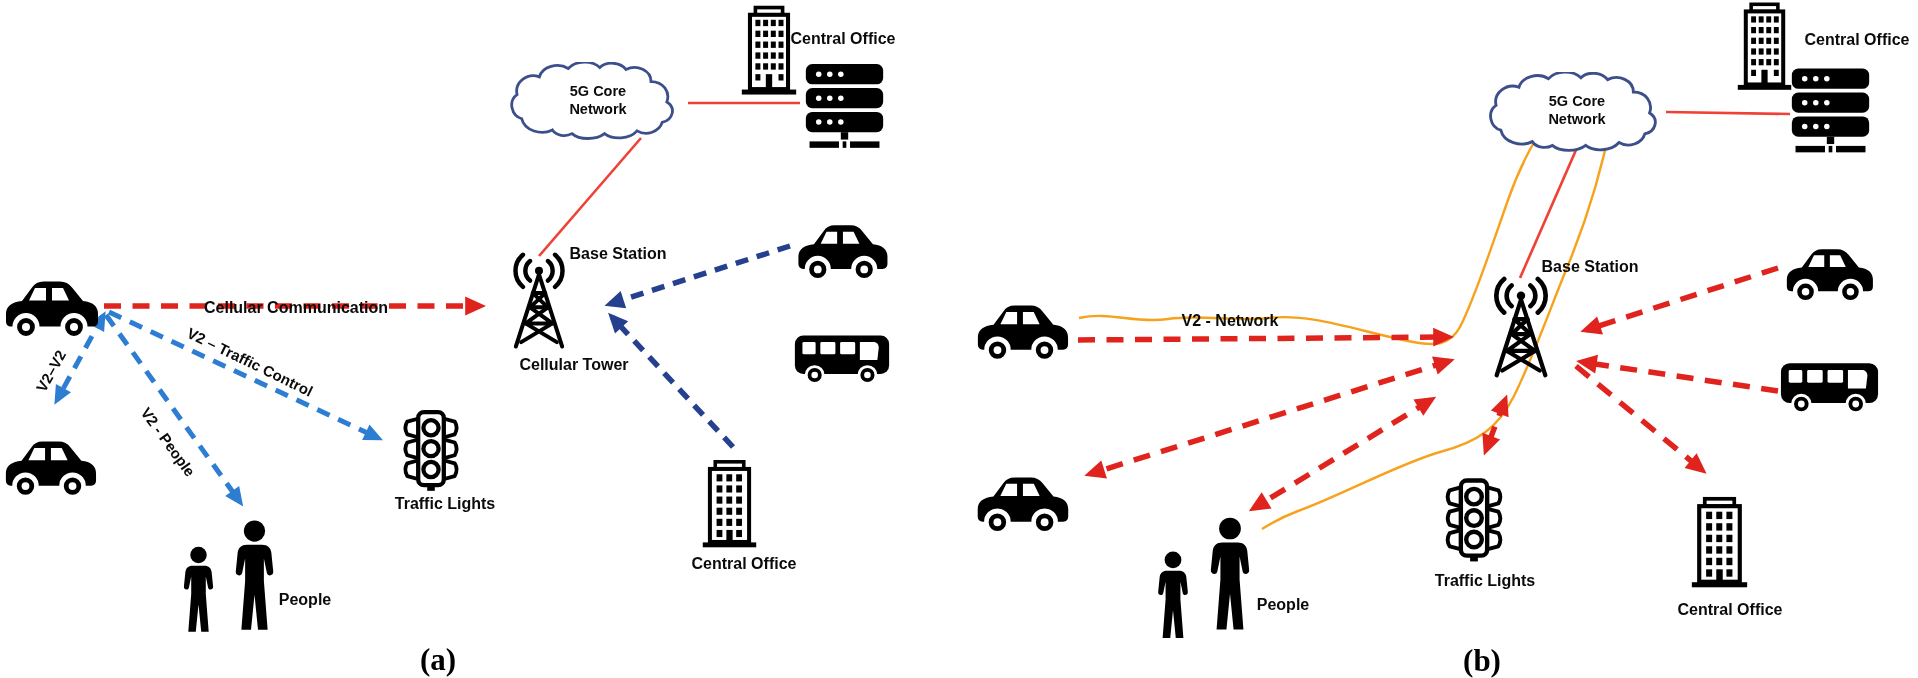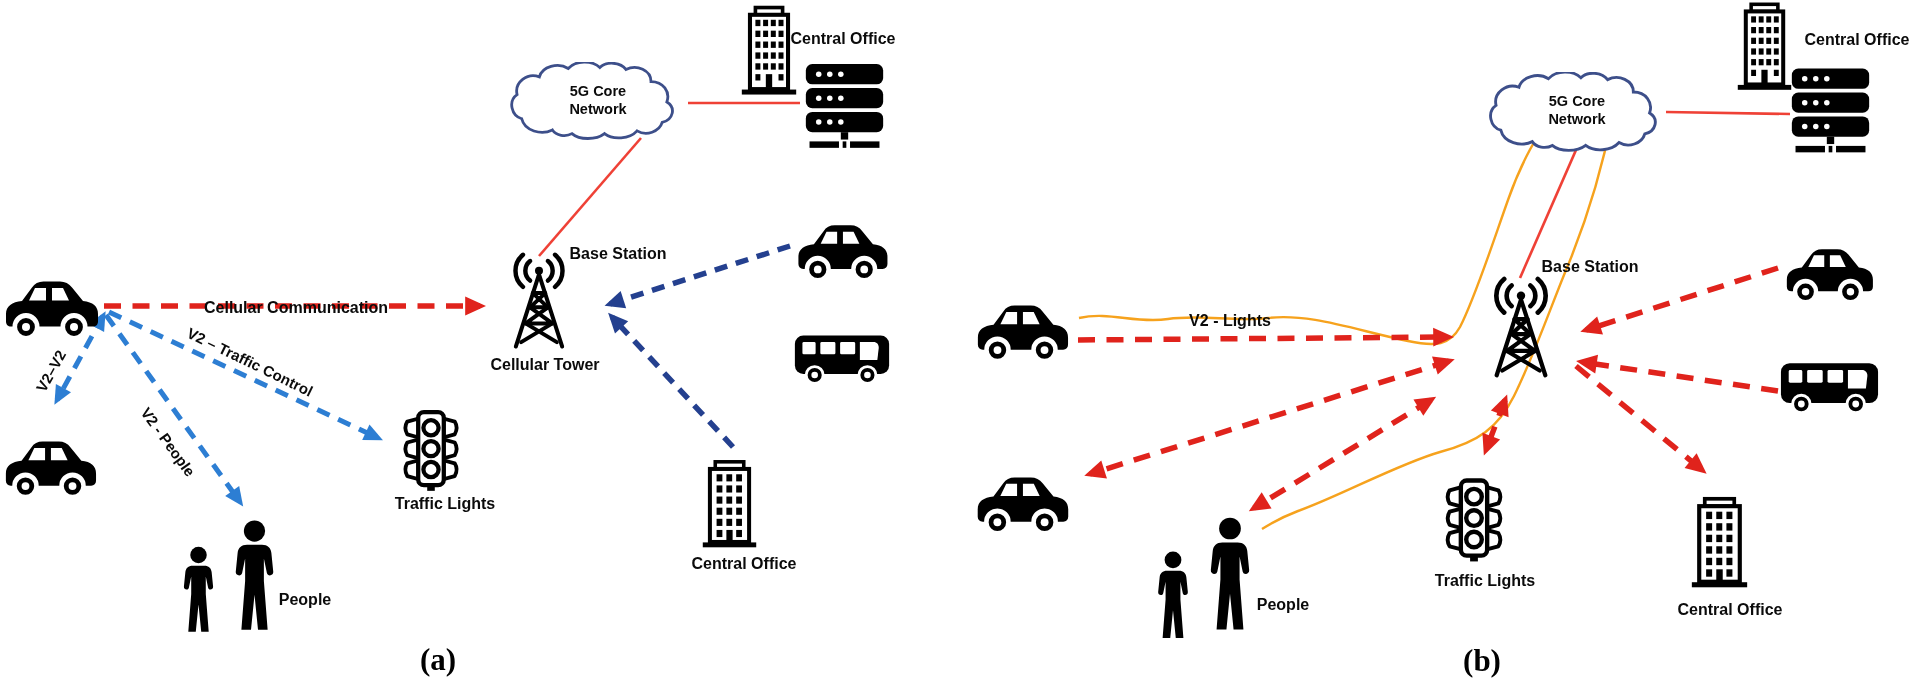--- a/index.html
+++ b/index.html
@@ -276,32 +276,32 @@
     </svg>
   <svg class="icon" style="left:1155px;top:551px;width:36px;height:89px">
       <use href="#sym-person"></use>
     </svg>
 
   <div class="lbl" style="left:296px;top:308px">Cellular Communication</div>
   <div class="lbl small rot" style="left:51px;top:371px;transform:translate(-50%,-50%) rotate(-61deg)">V2–V2</div>
   <div class="lbl small rot" style="left:250px;top:362px;transform:translate(-50%,-50%) rotate(26deg)">V2 – Traffic Control</div>
   <div class="lbl small rot" style="left:168px;top:442px;transform:translate(-50%,-50%) rotate(54deg)">V2 - People</div>
   <div class="lbl" style="left:618px;top:254px">Base Station</div>
-  <div class="lbl" style="left:545px;top:365px">Cellular Tower</div>
+  <div class="lbl" style="left:574px;top:365px">Cellular Tower</div>
   <div class="cloudtxt" style="left:598px;top:100px">
     <div>5G Core</div>
     <div>Network</div>
   </div>
   <div class="lbl" style="left:843px;top:39px">Central Office</div>
   <div class="lbl" style="left:744px;top:564px">Central Office</div>
   <div class="lbl" style="left:445px;top:504px">Traffic Lights</div>
   <div class="lbl" style="left:305px;top:600px">People</div>
   <div class="cap" style="left:438px;top:659px">(a)</div>
 
-  <div class="lbl" style="left:1230px;top:321px">V2 - Lights</div>
+  <div class="lbl" style="left:1230px;top:321px">V2 - Network</div>
   <div class="lbl" style="left:1590px;top:267px">Base Station</div>
   <div class="cloudtxt" style="left:1577px;top:110px">
     <div>5G Core</div>
     <div>Network</div>
   </div>
   <div class="lbl" style="left:1857px;top:40px">Central Office</div>
   <div class="lbl" style="left:1730px;top:610px">Central Office</div>
   <div class="lbl" style="left:1485px;top:581px">Traffic Lights</div>
   <div class="lbl" style="left:1283px;top:605px">People</div>
   <div class="cap" style="left:1482px;top:660px">(b)</div>

